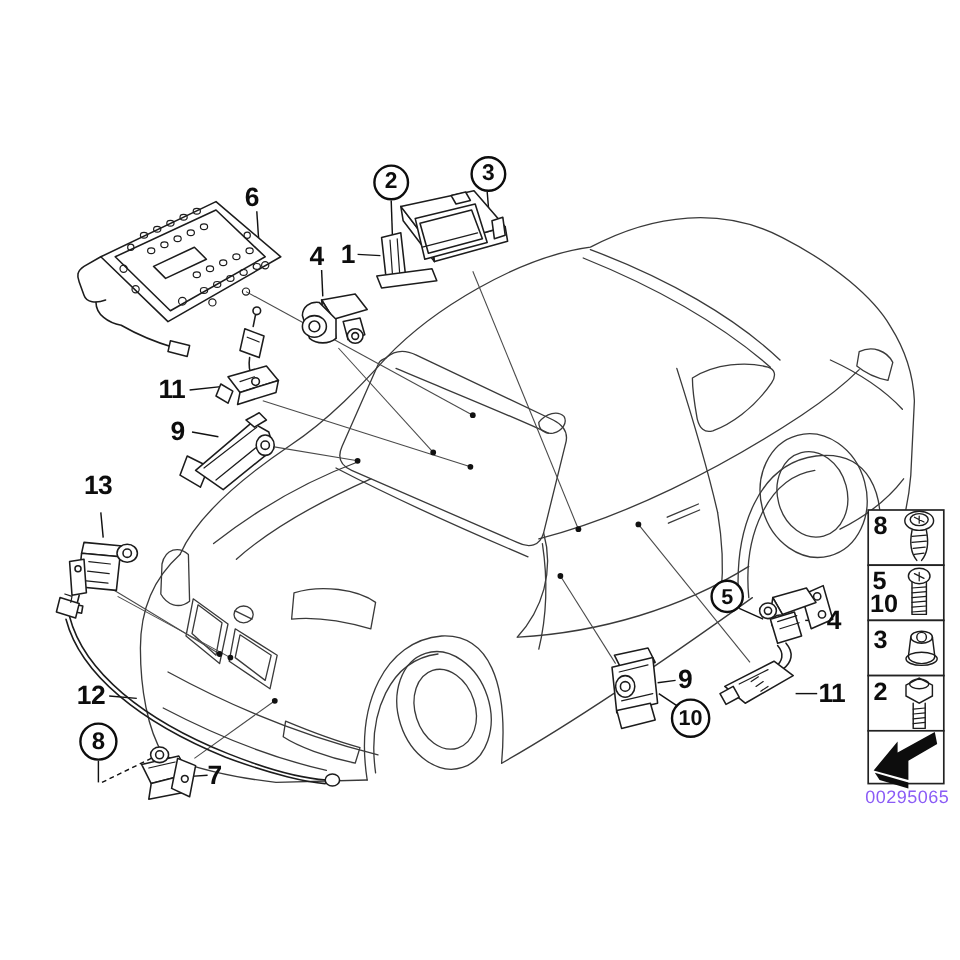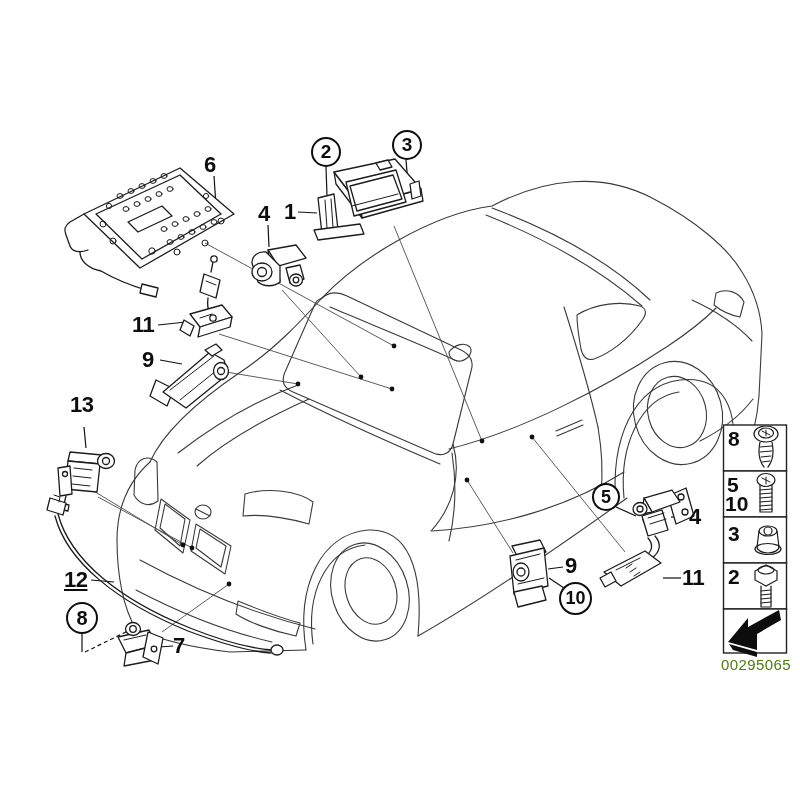--- a/index.html
+++ b/index.html
@@ -5,21 +5,21 @@
   html,body{margin:0;padding:0;background:#fff;}
   .stage{position:relative;width:800px;height:800px;background:#fff;overflow:hidden;
          font-family:"Liberation Sans",sans-serif;color:#111;}
   svg{position:absolute;left:0;top:0;}
   .callout{position:absolute;font-weight:bold;font-size:22px;line-height:1;color:#0d0d0d;
            letter-spacing:-0.5px;}
   .ccall{position:absolute;border:2px solid #0d0d0d;border-radius:50%;background:#fff;
          display:flex;align-items:center;justify-content:center;
          font-weight:bold;color:#0d0d0d;box-sizing:border-box;}
   .pnum{position:absolute;font-weight:bold;font-size:21px;line-height:1;color:#0d0d0d;}
-  .code{position:absolute;font-size:15px;color:#4d7c0f;letter-spacing:0.4px;}
+  .code{position:absolute;font-size:15px;color:#8b5cf6;letter-spacing:0.4px;}
 </style>
 </head>
 <body>
 
 <div class="stage">
 
 <svg width="800" height="800" viewBox="0 0 800 800">
   <g fill="none" stroke="#3a3a3a" stroke-width="1.1" stroke-linecap="round" stroke-linejoin="round">
 
     <path d="M150,462 C165,428 205,396 242,371 C275,349 302,320 322,298"></path>
@@ -314,21 +314,21 @@
 </svg>
 
 <div class="callout" style="left:204px;top:154px;">6</div>
 <div class="ccall" style="left:311px;top:137px;width:30px;height:30px;font-size:19px;">2</div>
 <div class="ccall" style="left:392px;top:130px;width:30px;height:30px;font-size:19px;">3</div>
 <div class="callout" style="left:284px;top:201px;">1</div>
 <div class="callout" style="left:258px;top:203px;">4</div>
 <div class="callout" style="left:132px;top:314px;">11</div>
 <div class="callout" style="left:142px;top:349px;">9</div>
 <div class="callout" style="left:70px;top:394px;">13</div>
-<div class="callout" style="left:64px;top:569px;text-decoration:underline;">12</div>
+<div class="callout" style="left:64px;top:569px;">12</div>
 <div class="ccall" style="left:66px;top:602px;width:32px;height:32px;font-size:20px;">8</div>
 <div class="callout" style="left:173px;top:635px;">7</div>
 <div class="ccall" style="left:592px;top:483px;width:28px;height:28px;font-size:18px;">5</div>
 <div class="callout" style="left:689px;top:506px;">4</div>
 <div class="callout" style="left:565px;top:555px;">9</div>
 <div class="ccall" style="left:559px;top:582px;width:33px;height:33px;font-size:18px;">10</div>
 <div class="callout" style="left:682px;top:567px;">11</div>
 
 <div class="pnum" style="left:728px;top:428px;">8</div>
 <div class="pnum" style="left:727px;top:474px;">5</div>

